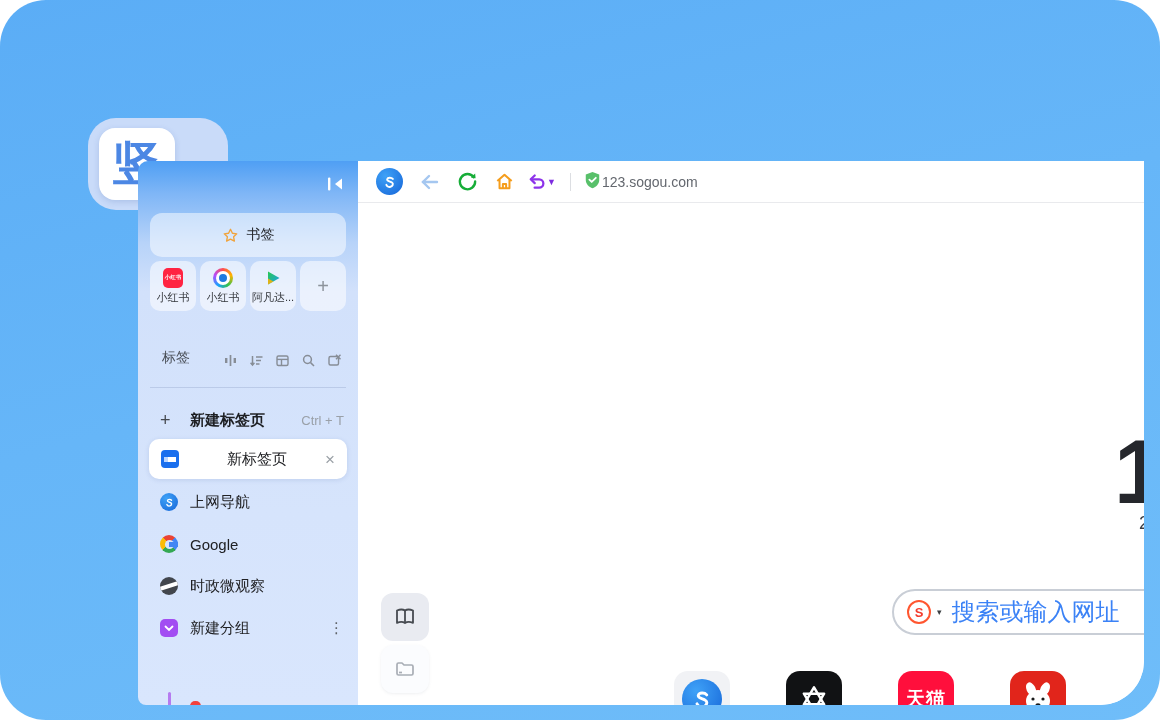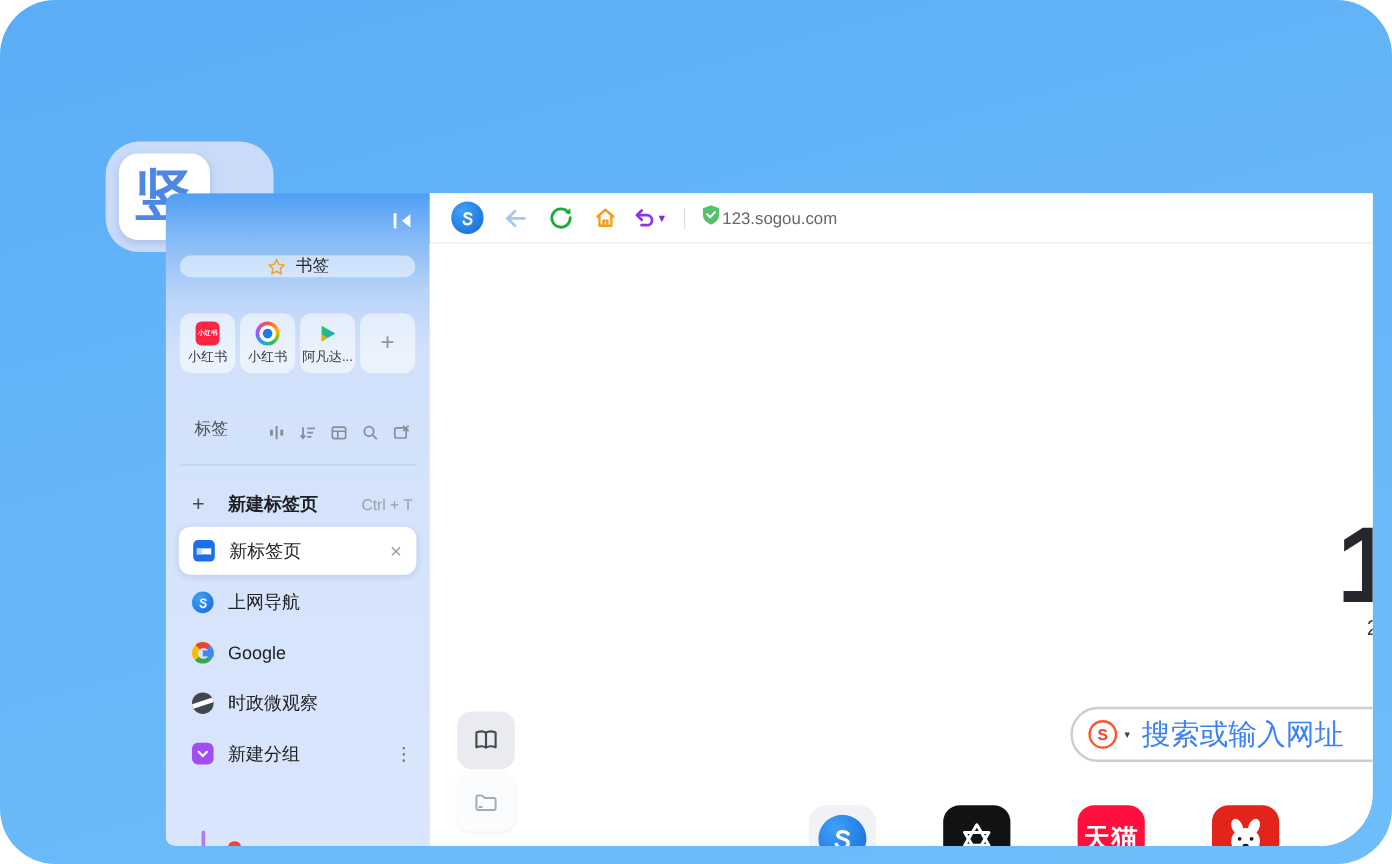--- a/index.html
+++ b/index.html
@@ -12,21 +12,21 @@
   .badge-inner{position:absolute;left:11px;top:10px;width:76px;height:72px;border-radius:16px;
     background:#fff;box-shadow:0 2px 6px rgba(40,80,160,.18);display:flex;align-items:center;justify-content:center;}
   .badge-char{font-size:48px;font-weight:bold;color:#4c87e4;line-height:1;}
   
   .window{position:absolute;left:138px;top:161px;width:1006px;height:544px;display:flex;
     border-radius:10px 0 44px 8px;overflow:hidden;}
   
   .sidebar{position:relative;width:220px;flex:0 0 220px;
     background:linear-gradient(180deg,#4f9ff4 0%,#7fb6f6 6%,#b7d3f9 15%,#d2e1fb 24%,#d6e4fc 65%,#d9e6fd 100%);}
   .collapse-btn{position:absolute;top:12px;right:12px;width:22px;height:22px;display:flex;align-items:center;justify-content:center;cursor:pointer;}
-  .side-topbtns{position:absolute;top:52px;left:12px;right:12px;display:flex;gap:6px;flex-direction:column;}
+  .side-topbtns{position:absolute;top:52px;left:12px;right:12px;display:flex;gap:6px;}
   .side-topbtn{flex:1;height:44px;border-radius:12px;background:rgba(255,255,255,0.5);
     display:flex;align-items:center;justify-content:center;gap:8px;font-size:14px;color:#26282d;cursor:pointer;}
   .tiles{position:absolute;top:100px;left:12px;right:12px;display:flex;gap:4px;}
   .tile{flex:1;height:50px;border-radius:10px;background:rgba(255,255,255,0.55);
     display:flex;flex-direction:column;align-items:center;justify-content:center;gap:2px;cursor:pointer;}
   .tile-label{font-size:11px;color:#34373c;max-width:44px;overflow:hidden;white-space:nowrap;}
   .tile-plus{font-size:20px;color:#8d939c;line-height:1;}
   .xhs-icon{width:20px;height:20px;border-radius:5px;background:#ff2442;display:flex;align-items:center;justify-content:center;
     color:#fff;font-size:5.5px;font-weight:bold;letter-spacing:0;}
   .rainbow-icon{width:20px;height:20px;border-radius:50%;position:relative;
@@ -36,21 +36,21 @@
   .tags-row{position:absolute;top:188px;left:24px;right:16px;height:22px;display:flex;}
   .tags-label{font-size:14px;color:#474c54;}
   .tags-icons{margin-left:auto;display:flex;gap:10px;align-items:center;}
   .tag-icon{width:16px;height:16px;display:flex;align-items:center;justify-content:center;cursor:pointer;}
   .side-divider{position:absolute;top:226px;left:12px;right:12px;height:1px;background:rgba(90,110,160,0.20);}
   .newtab-row{position:absolute;top:246px;left:22px;right:14px;height:26px;display:flex;align-items:center;cursor:pointer;}
   .newtab-plus{font-size:18px;color:#45494f;width:18px;line-height:1;}
   .newtab-label{font-size:15px;font-weight:bold;color:#1d1f23;margin-left:12px;}
   .newtab-shortcut{margin-left:auto;font-size:13px;color:#9aa0a8;}
   .active-card{position:absolute;top:278px;left:11px;right:11px;height:40px;border-radius:10px;background:#fff;
-    box-shadow:0 1px 5px rgba(50,80,150,.14);display:flex;align-items:center;padding:0 12px;cursor:pointer;}
+    box-shadow:0 1px 5px rgba(50,80,150,.14);display:flex;align-items:center;padding:0 12px;cursor:pointer;gap:36px;}
   .active-card .tab-label{margin-left:12px;}
   .tab-close{margin-left:auto;font-size:17px;color:#9aa0a6;cursor:pointer;line-height:1;}
   .tab-list{position:absolute;top:320px;left:0;right:0;}
   .tab-row{height:42px;display:flex;align-items:center;padding:0 14px 0 22px;cursor:pointer;}
   .tab-label{font-size:15px;color:#202124;margin-left:12px;white-space:nowrap;overflow:hidden;max-width:150px;}
   .tab-fav{width:18px;height:18px;flex:0 0 18px;display:flex;align-items:center;justify-content:center;}
   .group-icon{width:18px;height:18px;border-radius:5px;background:#a24df2;display:flex;align-items:center;justify-content:center;}
   .dots-menu{margin-left:auto;font-size:15px;color:#5f6368;cursor:pointer;}
   .g-icon{width:18px;height:18px;border-radius:50%;position:relative;
     background:conic-gradient(from -45deg,#ea4335 0 90deg,#4285f4 90deg 180deg,#34a853 180deg 270deg,#fbbc05 270deg 360deg);}
@@ -93,21 +93,21 @@
   .search-caret{font-size:9px;color:#3c4043;margin:0 10px 0 6px;cursor:pointer;}
   .search-placeholder{font-size:24px;color:#3b82f6;white-space:nowrap;}
   .quick-row{position:absolute;top:468px;left:316px;display:flex;gap:56px;}
   .quick{width:56px;height:56px;border-radius:14px;display:flex;align-items:center;justify-content:center;cursor:pointer;overflow:hidden;}
   .quick-sogou{background:#f1f2f5;}
   .quick-gpt{background:#111214;}
   .quick-tmall{background:#ff0f3c;}
   .quick-jd{background:#e1251b;}
   .quick-sogou .big-s{width:40px;height:40px;border-radius:50%;background:radial-gradient(circle at 35% 30%,#3fa2f7,#1565d8);
     display:flex;align-items:center;justify-content:center;}
-  .tmall-label{color:#fff;font-size:22px;font-weight:bold;letter-spacing:1px;}
+  .tmall-label{color:#fff;font-size:19px;font-weight:bold;letter-spacing:1px;}
 </style>
 </head>
 <body>
 
 <div class="canvas">
 
   <div class="badge">
     <div class="badge-inner">
       <span class="badge-char">竖</span>
     </div>

